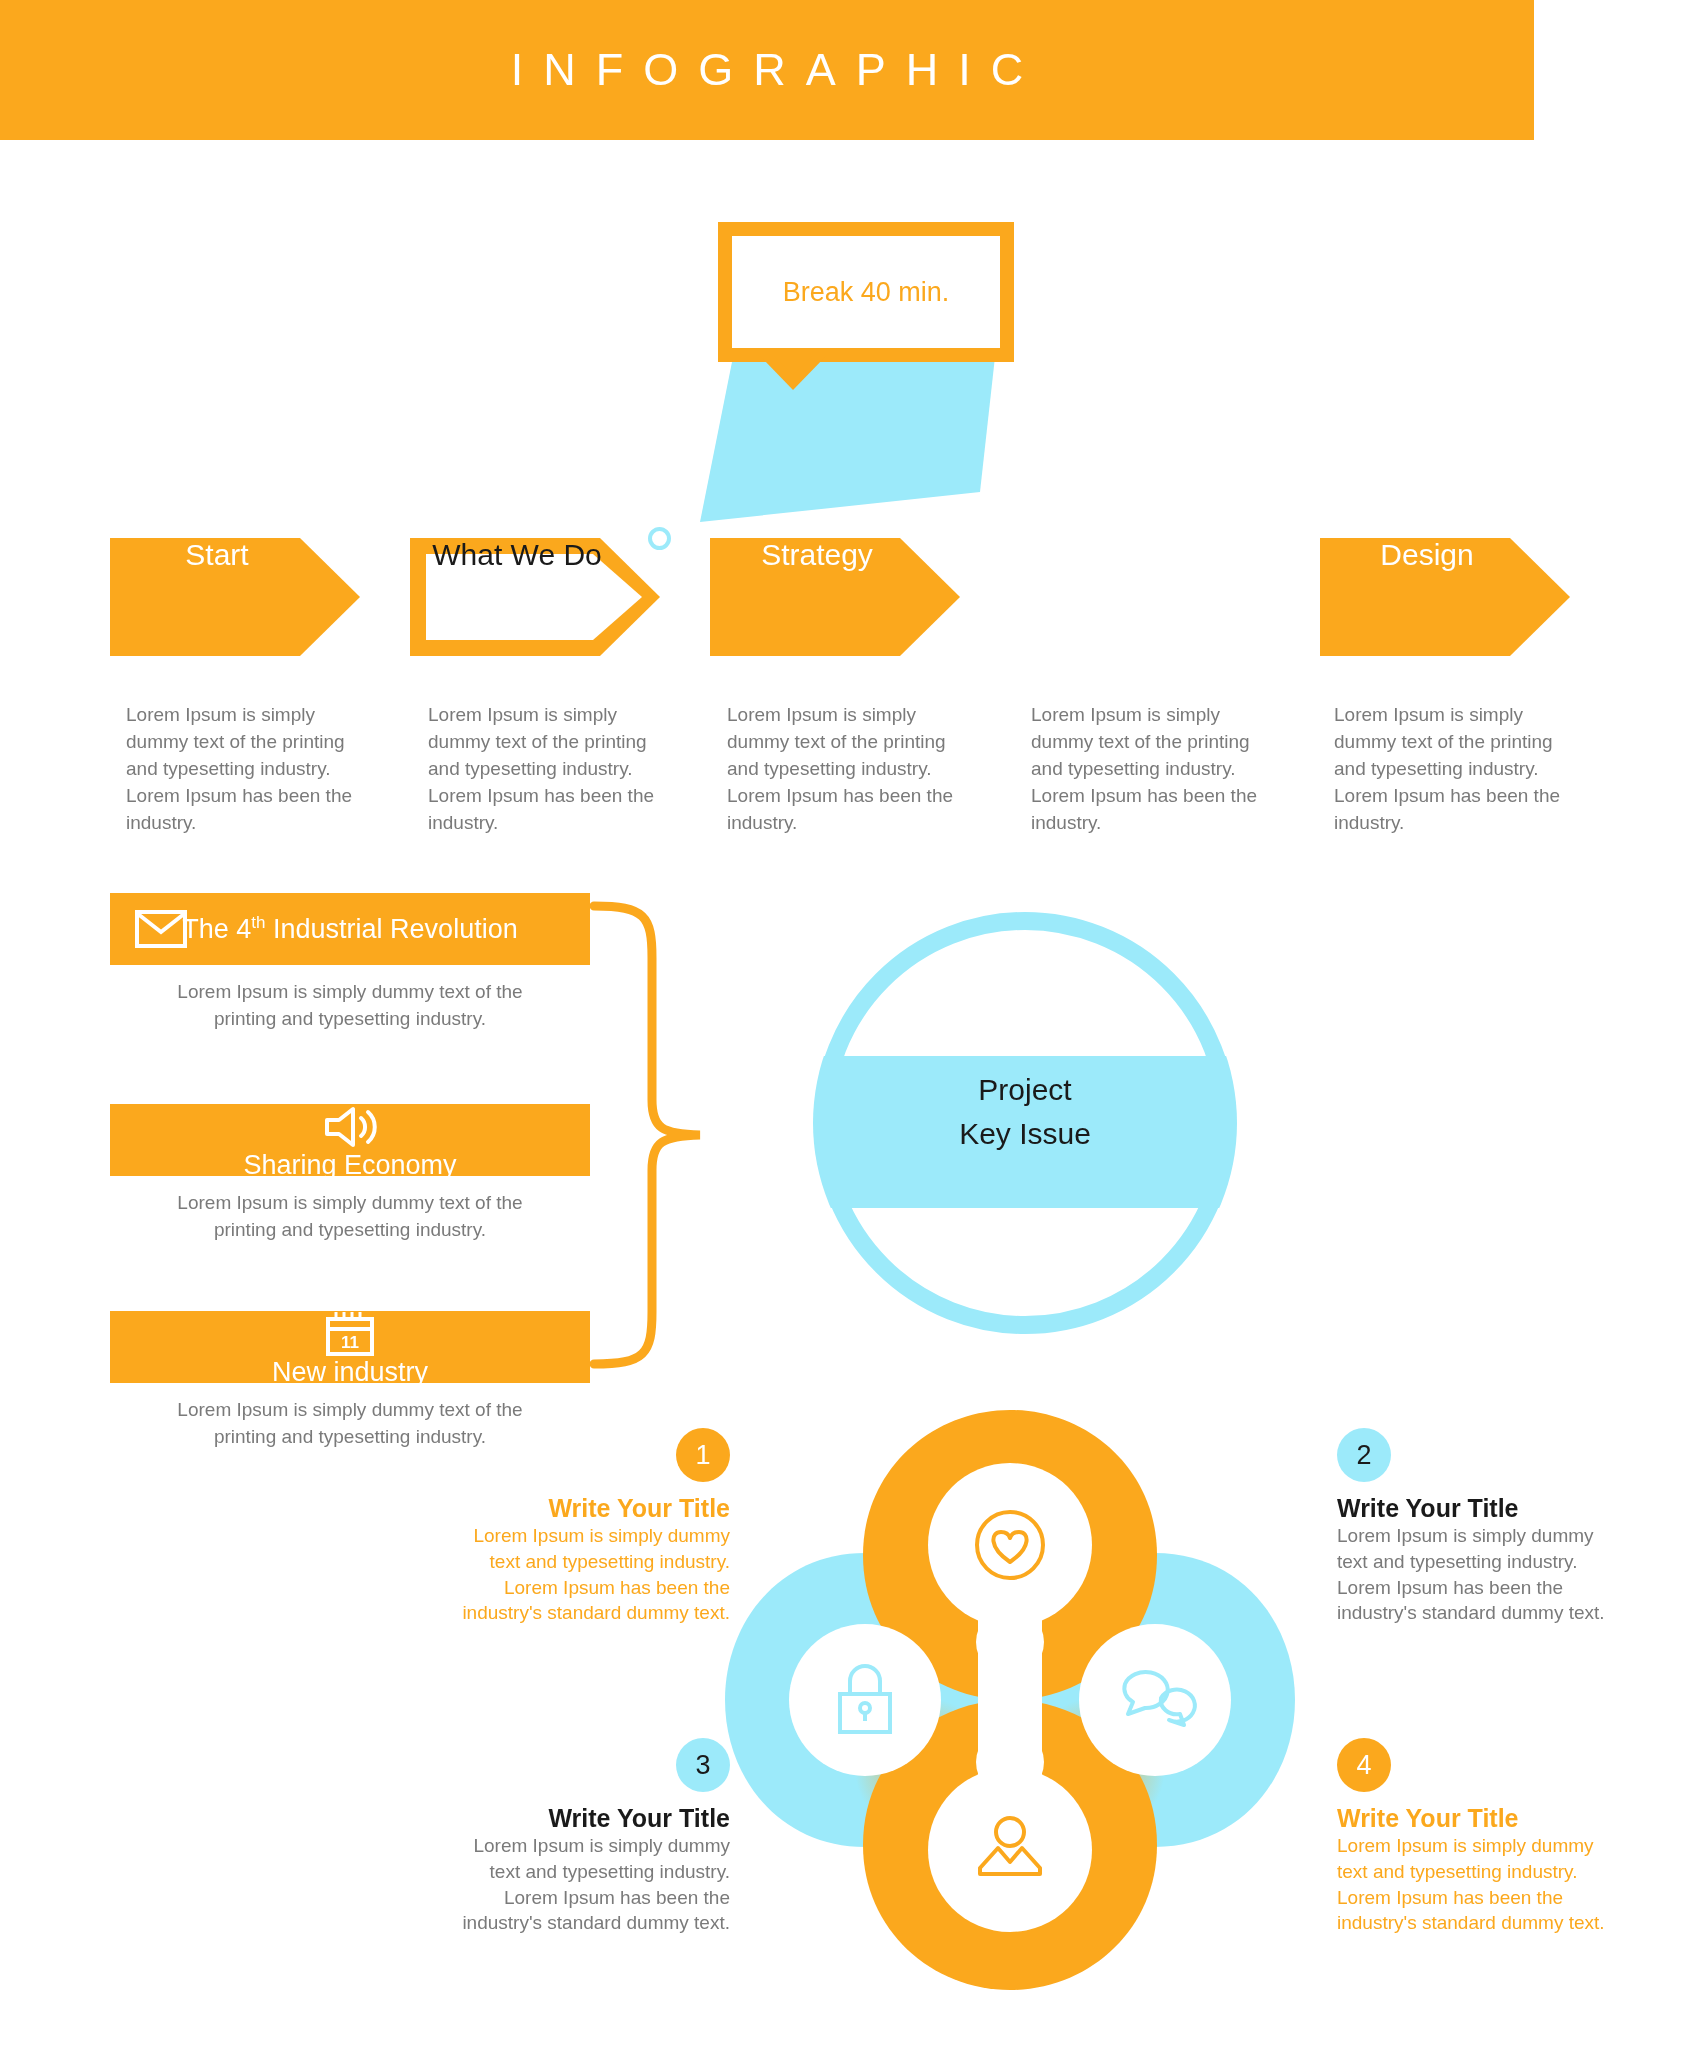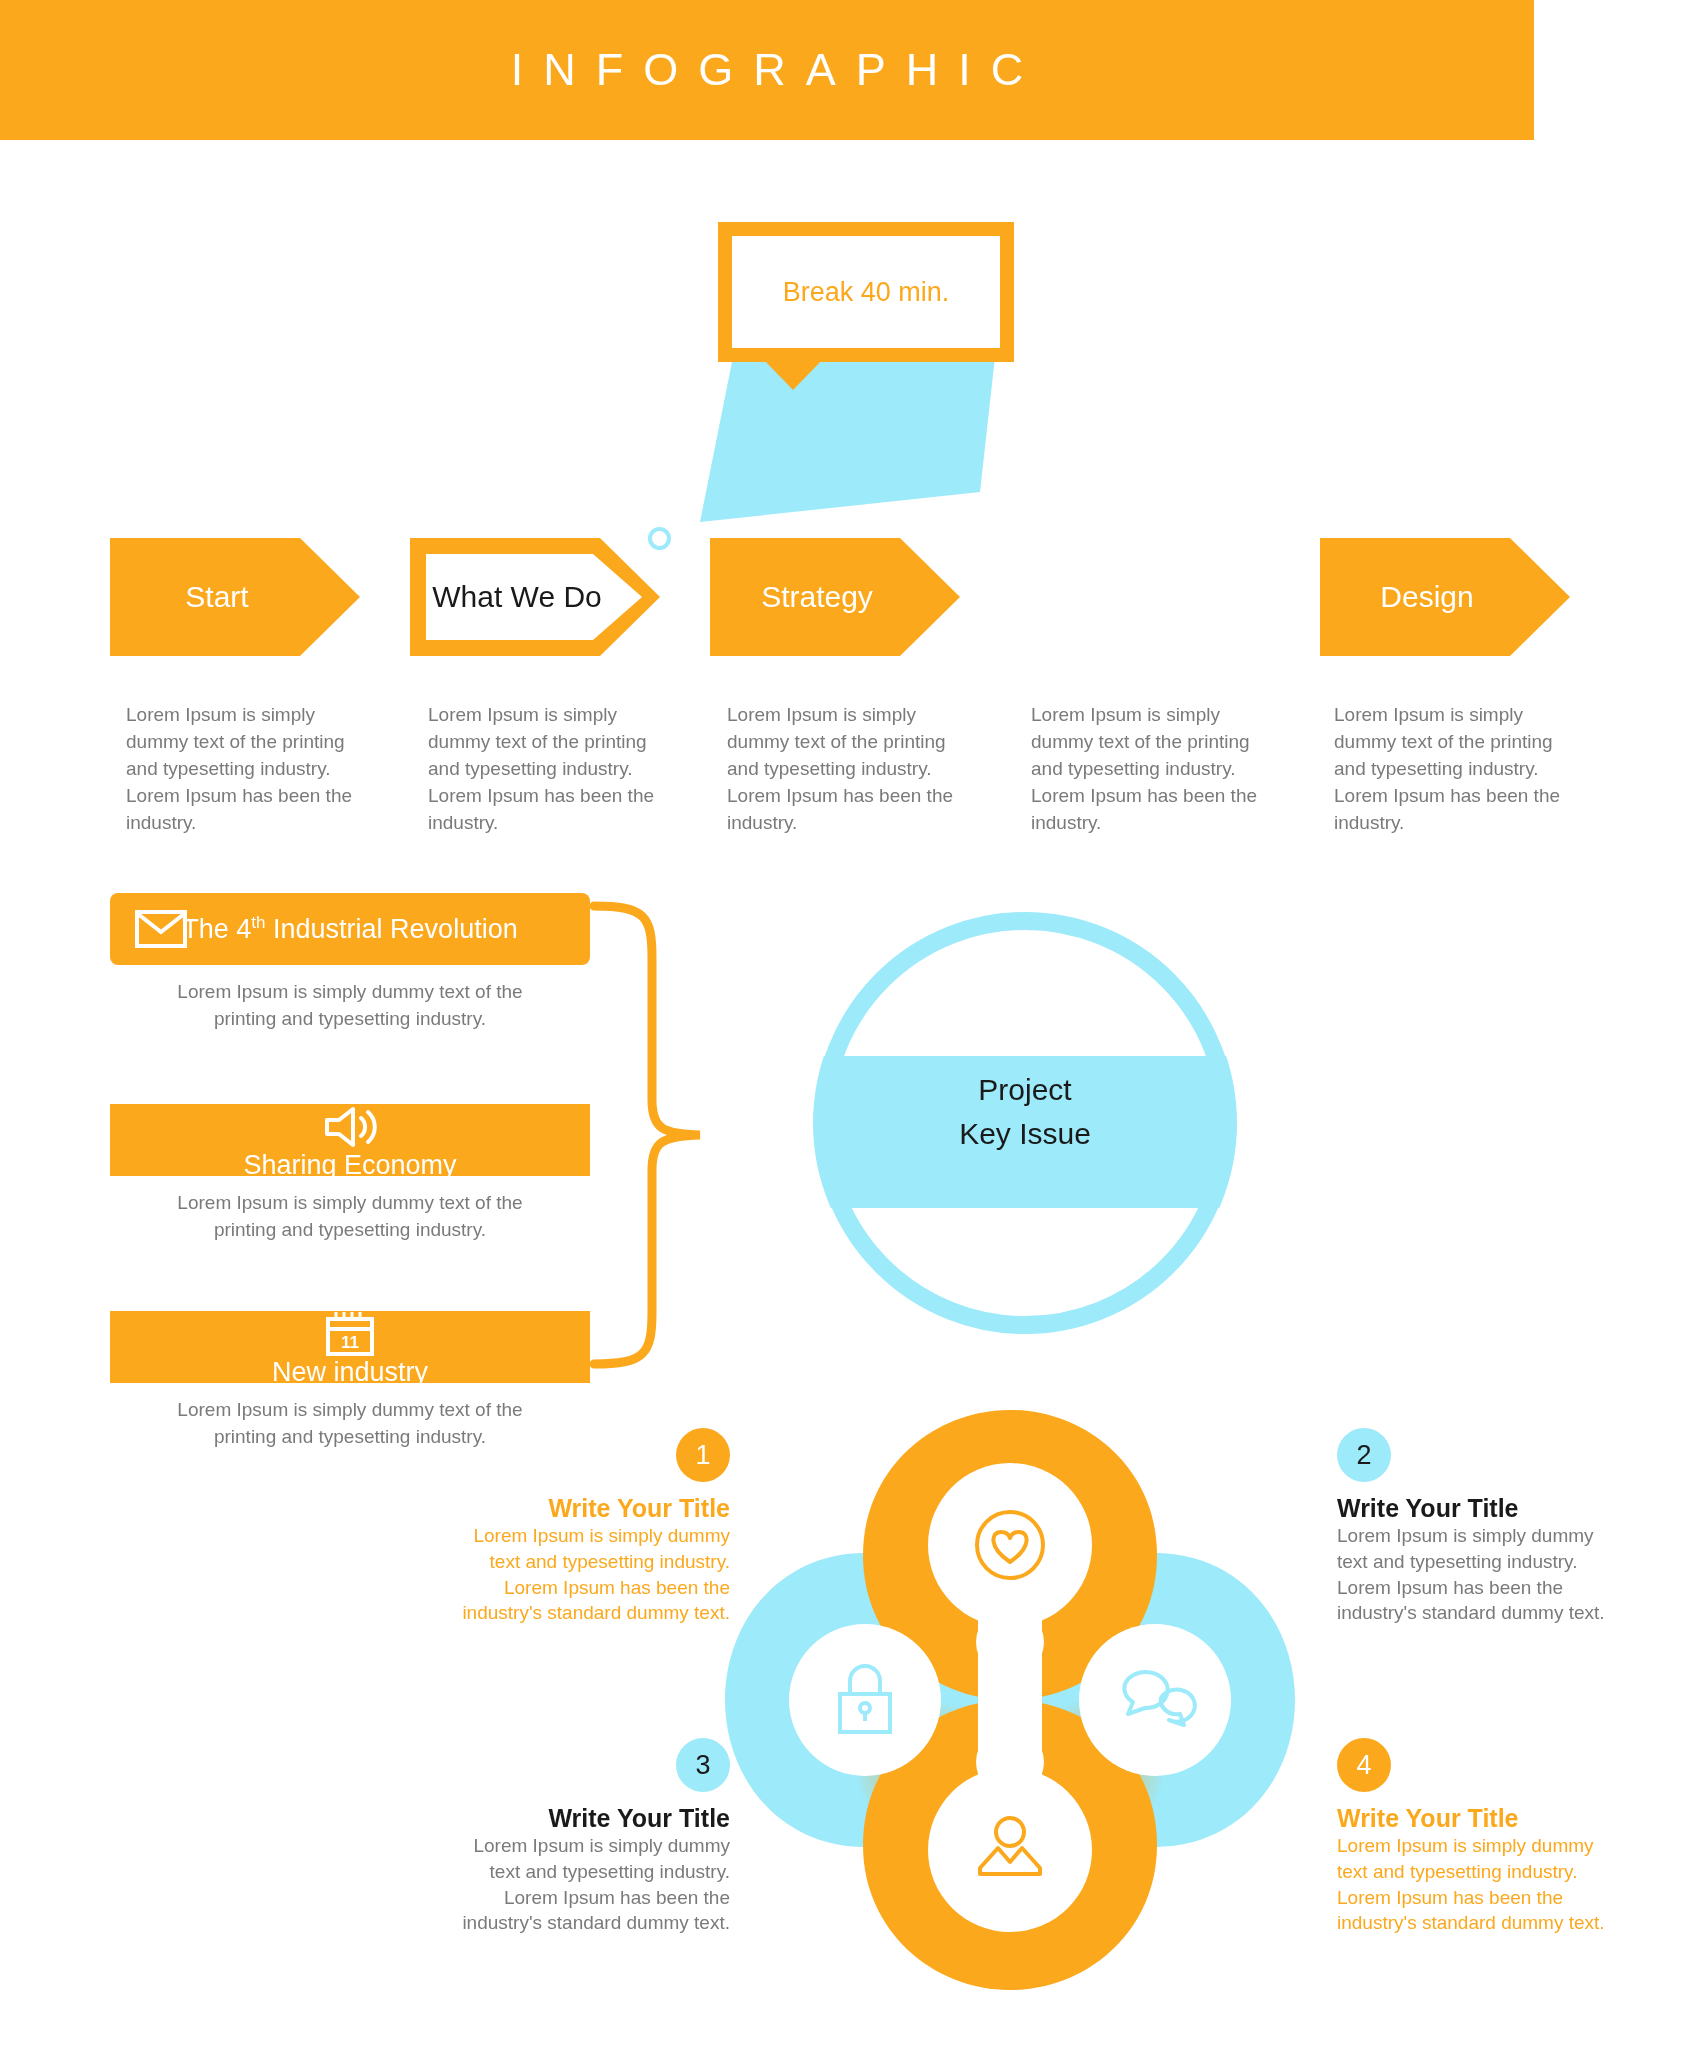--- a/index.html
+++ b/index.html
@@ -78,21 +78,20 @@
   .arrow-row {
     position: absolute;
     left: 0; top: 538px;
     width: 1695px; height: 120px;
   }
   .arrow {
     position: absolute;
     top: 0;
     height: 118px;
     display: flex;
-    align-items: center;
     justify-content: center;
   }
   .arrow svg { position: absolute; left: 0; top: 0; }
   .arrow-label {
     position: relative;
     font-size: 30px;
     z-index: 2;
     margin-right: 36px;
     white-space: nowrap;
   }
@@ -259,21 +258,21 @@
     </div>
   </div>
 
   <div class="caption" style="left:126px;  top:702px;">Lorem Ipsum is simply dummy text of the printing and typesetting industry. Lorem Ipsum has been the industry.</div>
   <div class="caption" style="left:428px;  top:702px;">Lorem Ipsum is simply dummy text of the printing and typesetting industry. Lorem Ipsum has been the industry.</div>
   <div class="caption" style="left:727px;  top:702px;">Lorem Ipsum is simply dummy text of the printing and typesetting industry. Lorem Ipsum has been the industry.</div>
   <div class="caption" style="left:1031px; top:702px;">Lorem Ipsum is simply dummy text of the printing and typesetting industry. Lorem Ipsum has been the industry.</div>
   <div class="caption" style="left:1334px; top:702px;">Lorem Ipsum is simply dummy text of the printing and typesetting industry. Lorem Ipsum has been the industry.</div>
 
   <div class="feature" style="left:110px; top:893px;">
-    <div class="feature-bar centeredmode" style="position:relative;border-radius:8px;">
+    <div class="feature-bar centeredmode" style="position:relative;">
       <span class="feature-icon">
         <svg width="52" height="38" viewBox="0 0 52 38">
           <rect x="2" y="2" width="48" height="34" fill="none" stroke="#ffffff" stroke-width="4"></rect>
           <polyline points="3,4 26,22 49,4" fill="none" stroke="#ffffff" stroke-width="4"></polyline>
         </svg>
       </span>
       <span class="feature-title">
         <span>The 4</span><span class="sup">th</span><span> Industrial Revolution</span>
       </span>
     </div>

